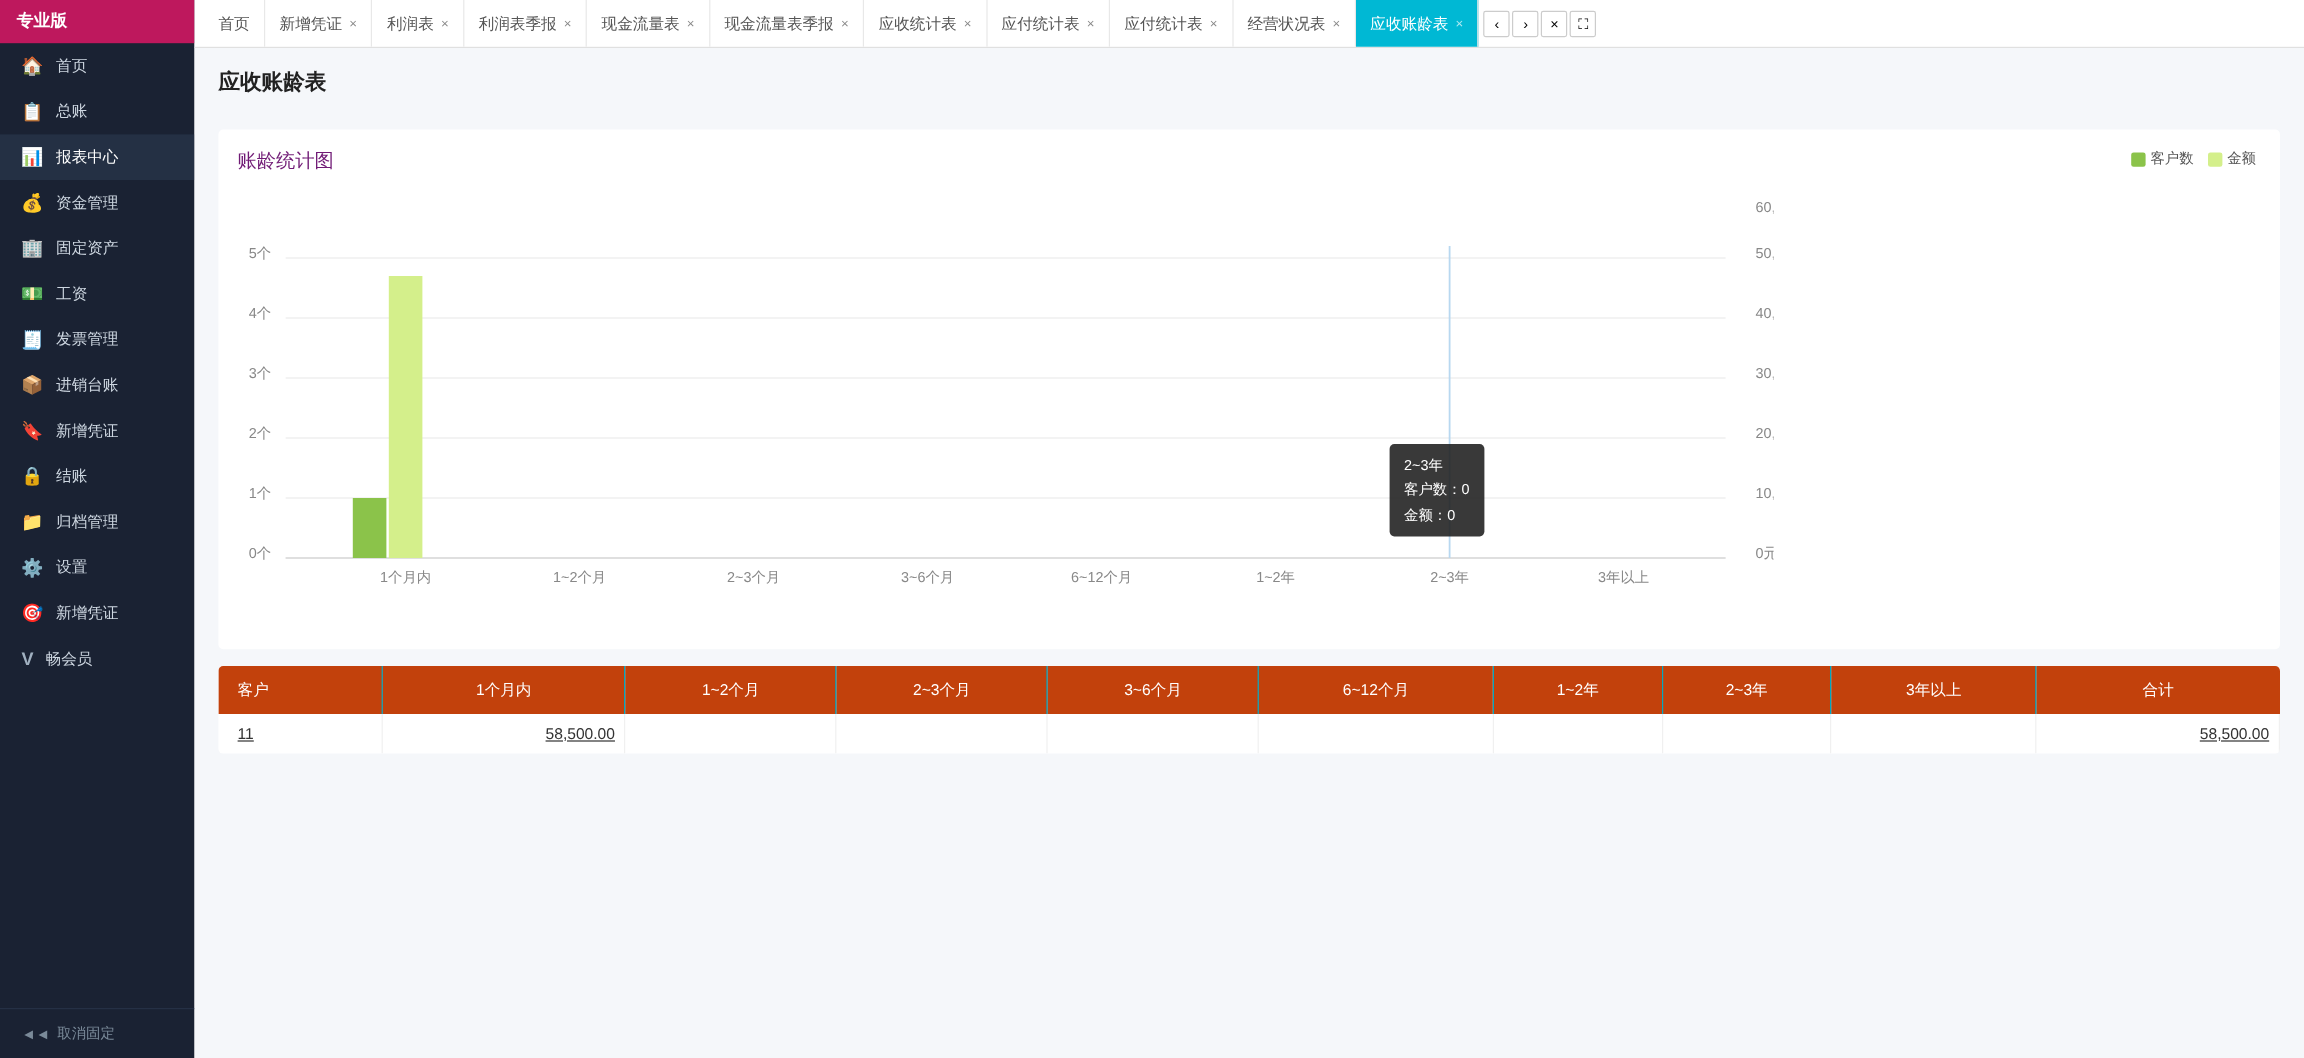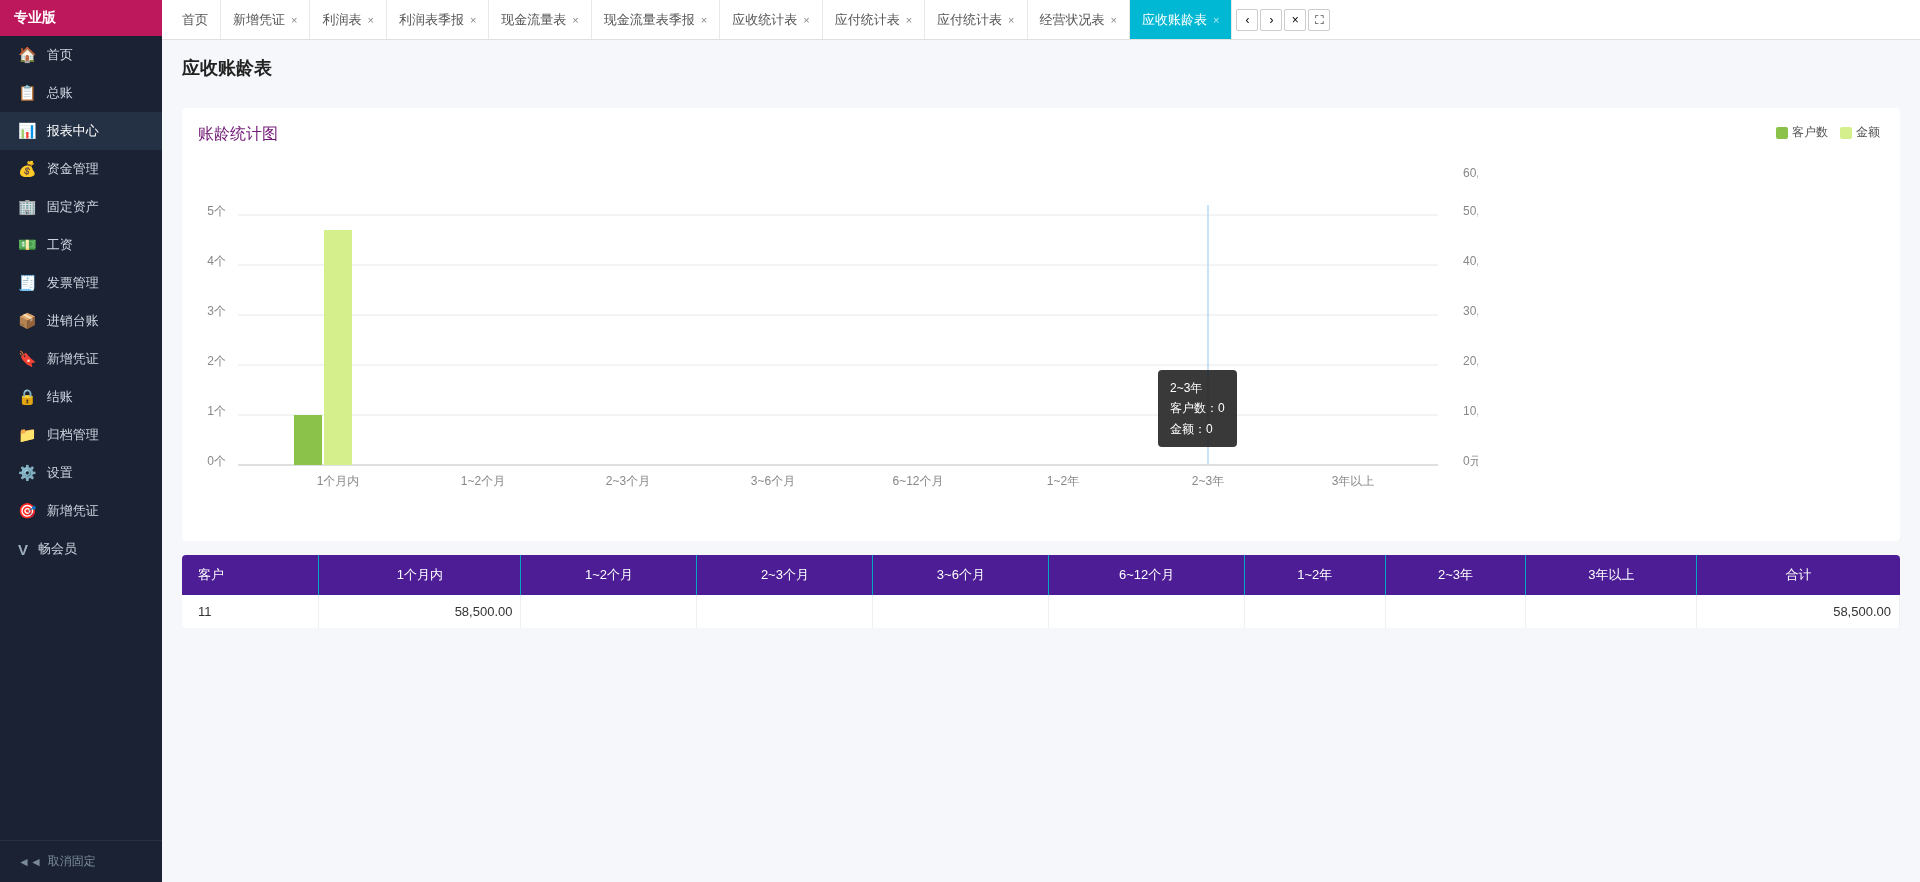--- a/index.html
+++ b/index.html
@@ -133,37 +133,38 @@
     }
     .legend-item { display: flex; align-items: center; gap: 4px; }
     .legend-dot { width: 12px; height: 12px; border-radius: 2px; }
 
     
     .chart-svg-wrap { width: 100%; overflow: hidden; }
 
     
     .table-wrap { background: #fff; border-radius: 4px; overflow: hidden; }
     table { width: 100%; border-collapse: collapse; }
-    thead tr { background: #4c1d95; color: #fff; }
+    thead tr { background: #c2410c; color: #fff; }
     thead th {
       padding: 11px 8px;
       text-align: center;
       font-weight: normal;
       font-size: 13px;
       border-right: 1px solid #00a8c2;
     }
     thead th:last-child { border-right: none; }
     tbody tr { border-bottom: 1px solid #f0f0f0; }
     tbody tr:last-child { border-bottom: none; }
     tbody td {
       padding: 9px 8px;
       text-align: right;
       font-size: 13px;
       color: #333;
       border-right: 1px solid #f0f0f0;
+      text-decoration: underline;
     }
     tbody td:first-child { text-align: left; padding-left: 16px; }
     tbody tr.total-row td { font-weight: bold; }
     .total-icon { color: #ff8c00; font-size: 11px; margin-right: 4px; }
 
     
     .tooltip-box {
       position: absolute;
       background: rgba(30,30,30,0.88);
       color: #fff;

